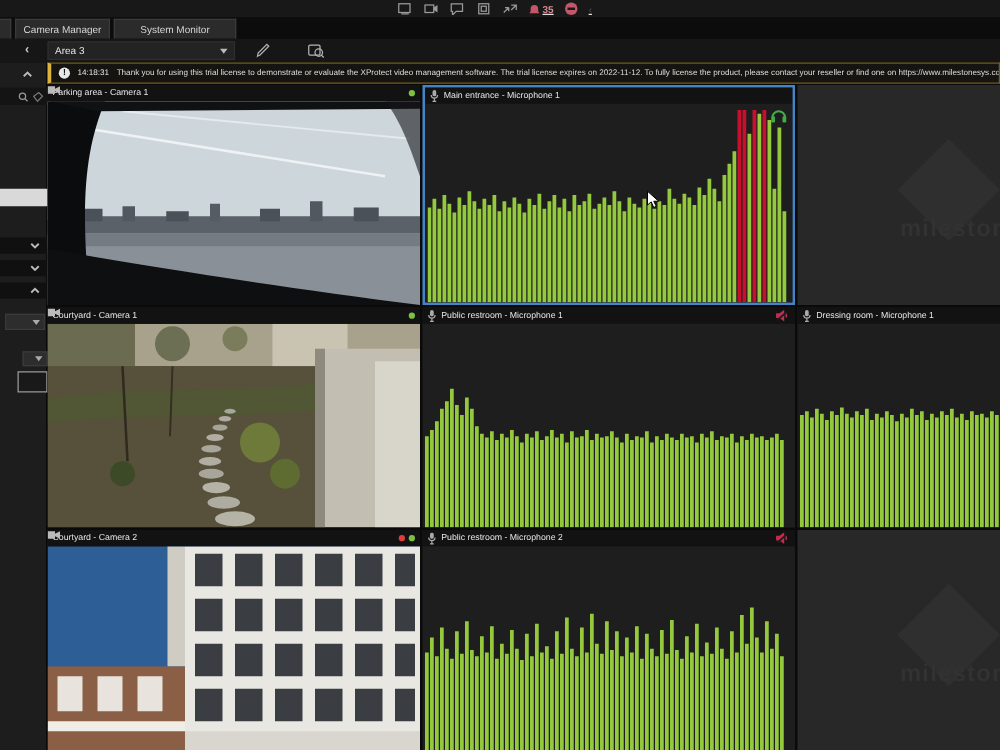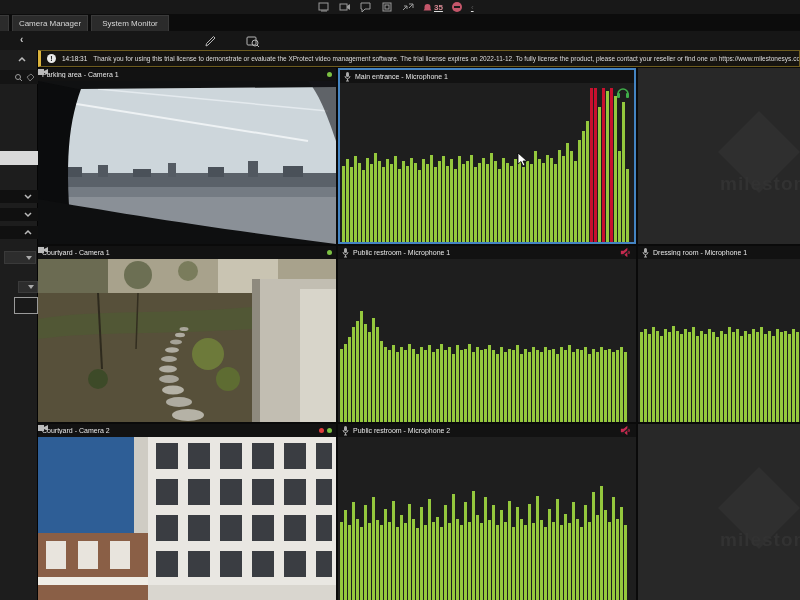--- a/index.html
+++ b/index.html
@@ -15,21 +15,21 @@
   .alarmbadge { display:flex; align-items:center; gap:2px; color:#d98a94; font-size:8px; font-weight:bold; }
   .dnd { width:10px; height:10px; border-radius:50%; background:#c4566a; position:relative; }
   .dnd::after { content:""; position:absolute; left:2px; top:4px; width:6px; height:2px; background:#1a1a1a; }
   .tiny-chev { color:#555; font-size:8px; }
 
   
   .tabbar { position:absolute; left:0; top:14px; width:800px; height:17px; background:#0c0c0c; }
   .tab { position:absolute; top:1px; height:16px; background:#2b2b2b; border:1px solid #3a3a3a; border-bottom:none; color:#d6d6d6; font-size:8px; display:flex; align-items:center; justify-content:center; }
   .tab.partial { left:0; width:9px; border-left:none; }
   .tab.t1 { left:12px; width:76px; }
-  .tab.t2 { left:91px; width:78px; }
+  .tab.t2 { left:91px; width:98px; }
 
   
   .viewbar { position:absolute; left:0; top:31px; width:800px; height:19px; background:#161616; }
   .backchev { position:absolute; left:20px; top:3px; width:10px; height:12px; color:#cfcfcf; font-size:10px; font-weight:bold; }
   .combo { position:absolute; left:38px; top:2px; width:150px; height:15px; background:#232323; border:1px solid #2e2e2e; color:#e3e3e3; font-size:8px; display:flex; align-items:center; padding:0 5px; }
   .combo .caret { margin-left:auto; width:0; height:0; border-left:3px solid transparent; border-right:3px solid transparent; border-top:4px solid #bbb; }
   .vicon { position:absolute; top:3px; width:14px; height:13px; }
 
   
   .notify { position:absolute; left:38px; top:50px; width:762px; height:17px; background:#161410; border:1px solid #6e5c1e; border-left:3px solid #dcb43c; display:flex; align-items:center; gap:6px; padding-left:6px; overflow:hidden; white-space:nowrap; }
@@ -132,20 +132,24 @@
     <div class="tab t1">
         <span>Camera Manager</span>
       </div>
     <div class="tab t2">
         <span>System Monitor</span>
       </div>
   </div>
 
   <div class="viewbar">
     <div class="backchev">‹</div>
+    <div class="combo">
+      <span>Area 3</span>
+      <span class="caret"></span>
+    </div>
     <div class="vicon" style="left:204px;">
       <svg width="14" height="13">
           <path d="M2 11l2-1 7-7-1.5-1.5-7 7-0.5 2.5z" fill="none" stroke="#b5b5b5"></path>
         </svg>
     </div>
     <div class="vicon" style="left:246px;">
       <svg width="14" height="13">
           <rect x="1" y="2" width="9" height="8" rx="1" fill="none" stroke="#b5b5b5"></rect>
           <circle cx="9" cy="8" r="3" fill="none" stroke="#b5b5b5"></circle>
           <path d="M11 10l2 2" stroke="#b5b5b5"></path>

